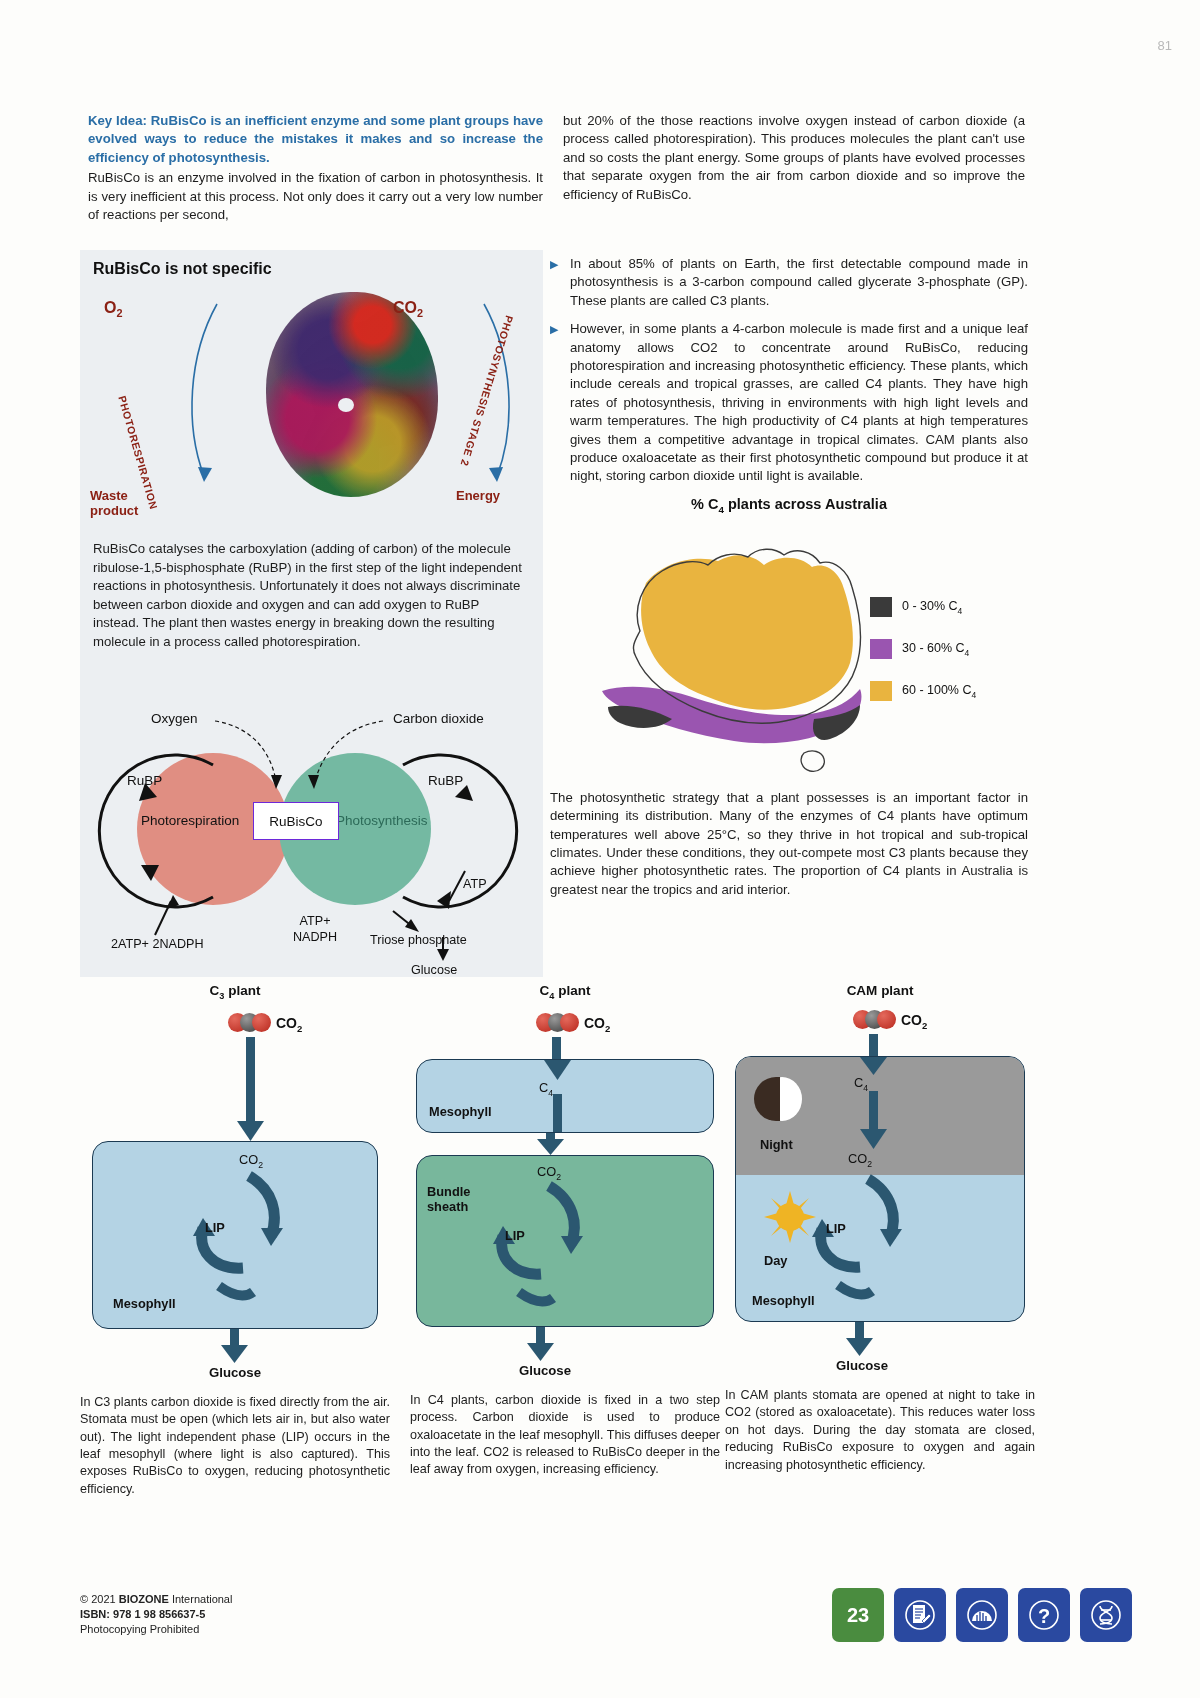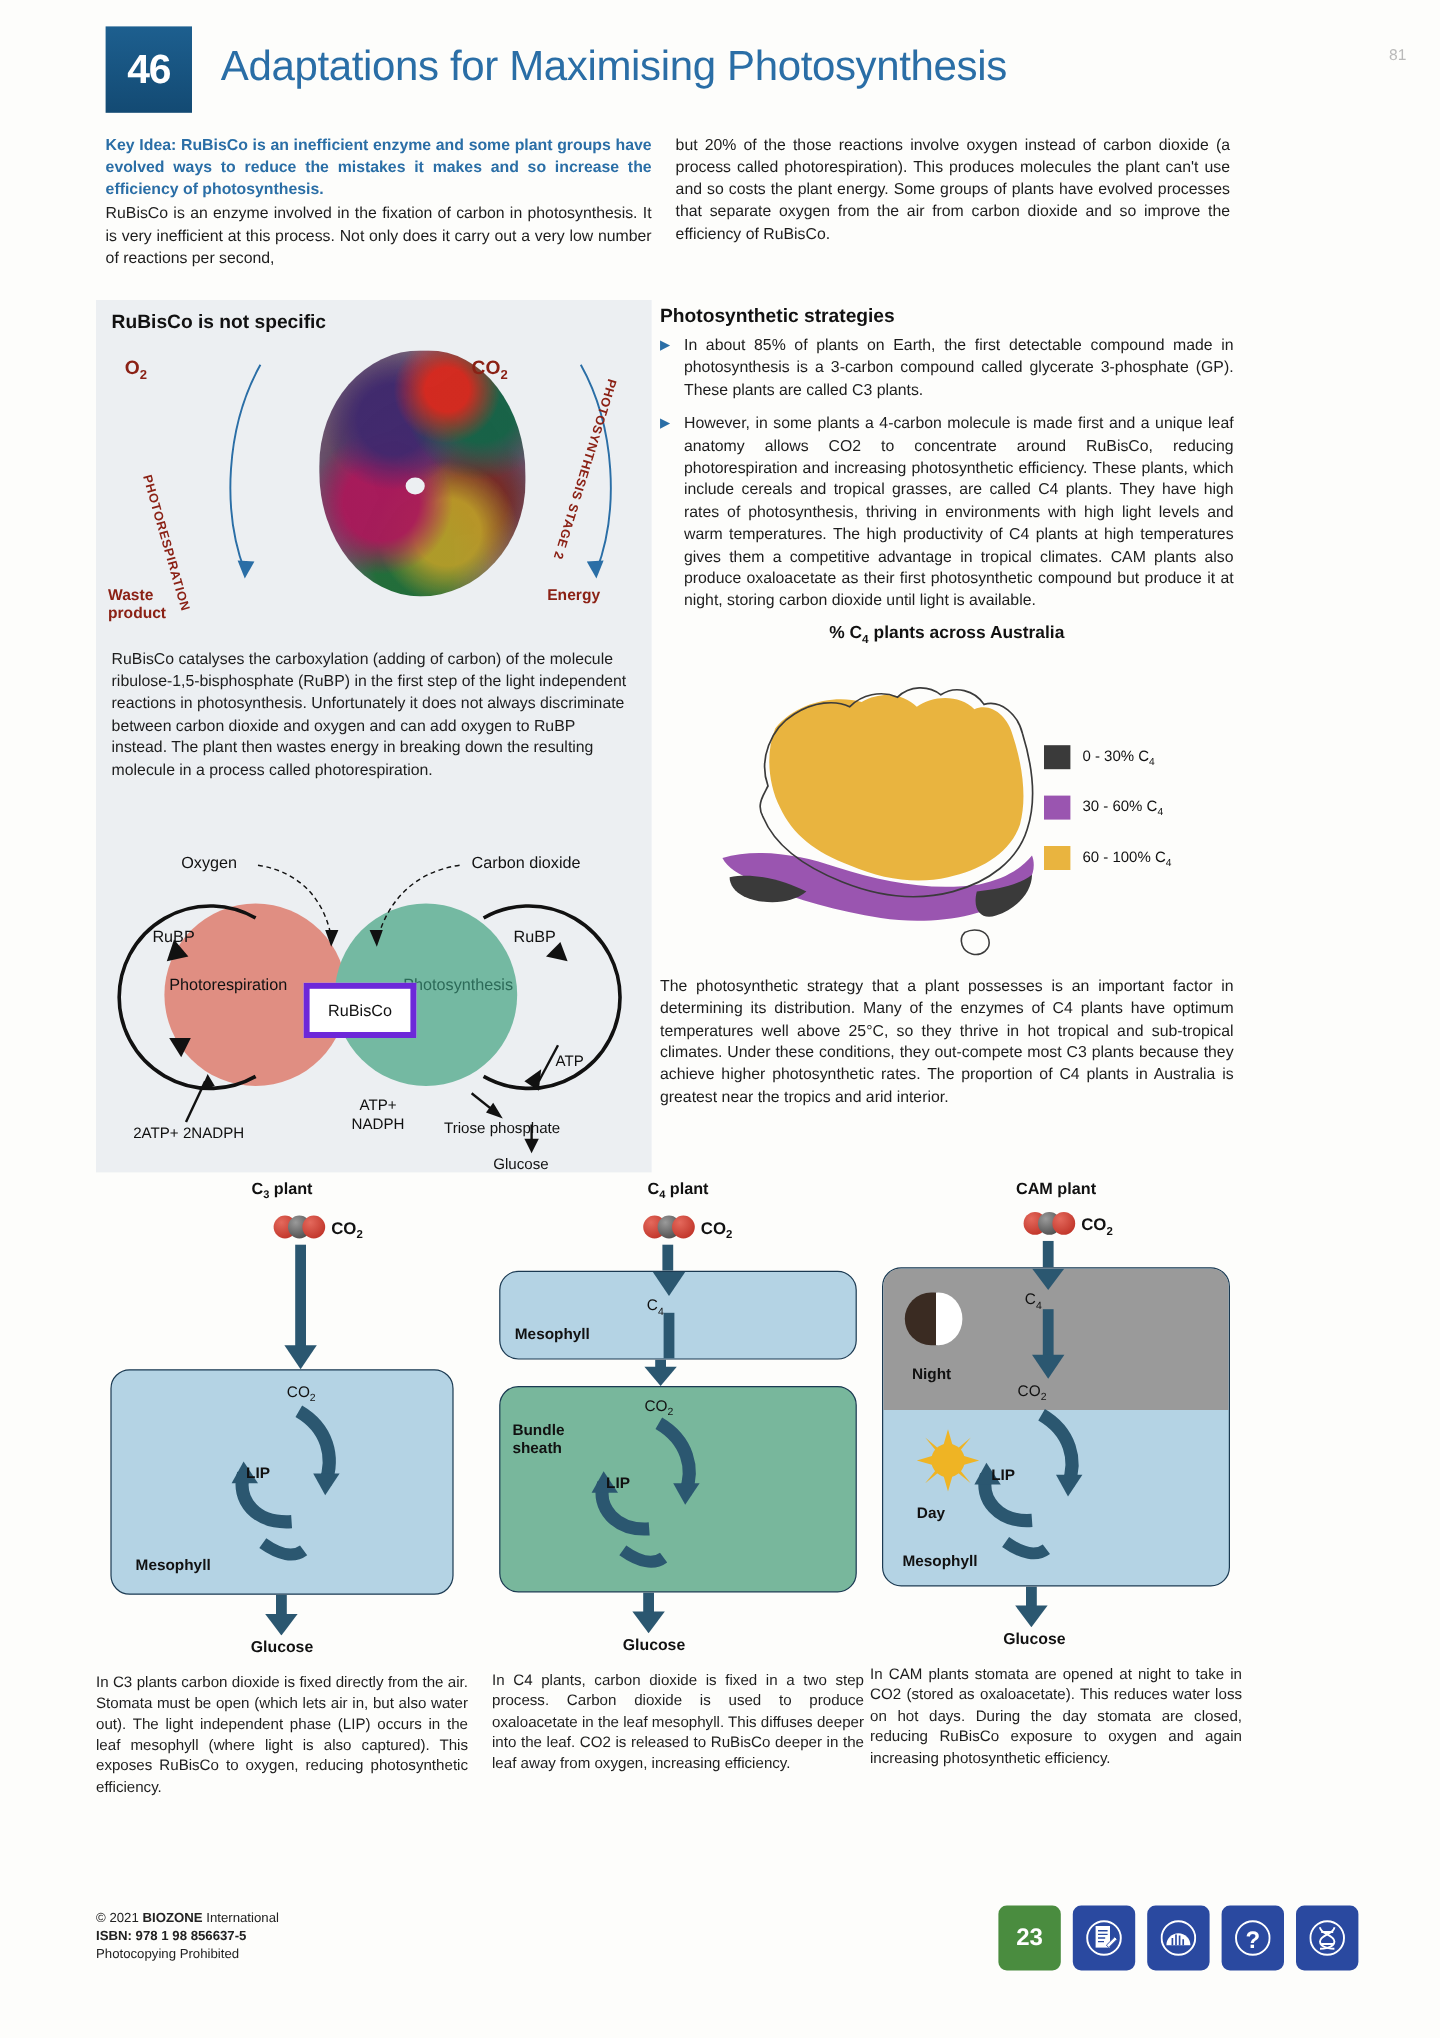--- a/index.html
+++ b/index.html
@@ -88,22 +88,22 @@
   .cyc{position:absolute;left:13px;top:455px;width:440px;height:262px;}
   .circ{
     position:absolute;width:152px;height:152px;border-radius:50%;
   }
   .circ-pink{left:44px;top:48px;background:#e08e82;}
   .circ-green{left:186px;top:48px;background:#74b9a2;}
   .circ-lbl{
     position:absolute;font-size:13.5px;color:#111;white-space:nowrap;
   }
   .rubisco-box{
-    position:absolute;left:160px;top:114px;width:84px;height:36px;
-    background:#fff;border:5px solid #6d28d9;
+    position:absolute;left:160px;top:97px;width:84px;height:36px;
+    background:#fff;border:1px solid #6d28d9;
     display:flex;align-items:center;justify-content:center;
     font-size:13.5px;color:#111;z-index:3;text-align:center;
   }
   .small-lbl{position:absolute;font-size:12.6px;color:#111;white-space:nowrap;}
   
   .sec-h{font-size:16px;font-weight:bold;color:#111;margin:0 0 6px 0;}
   .bullet-row{display:flex;gap:10px;margin-bottom:10px;}
   .tri{color:#2a6ea6;font-size:11px;line-height:18px;flex:0 0 10px;}
   .map-title{
     text-align:center;font-size:14.5px;font-weight:bold;color:#111;
@@ -155,24 +155,20 @@
   }
   .bdg-green{background:#4a8c3f;font-size:20px;font-weight:bold;}
   .bdg-blue{background:#2a49a0;}
   sub{font-size:.68em;}
 </style>
 </head>
 <body>
 
 <div class="page">
 
-  <div class="hdr">
-    <div class="num-badge">46</div>
-    <div class="hdr-title">Adaptations for Maximising Photosynthesis</div>
-  </div>
   <div class="folio">81</div>
 
   <div class="col-l">
     <div class="body-text">
       <span class="keyidea">Key Idea</span><span class="keyidea-body">: RuBisCo is an inefficient enzyme and some plant groups have evolved ways to reduce the mistakes it makes and so increase the efficiency of photosynthesis.</span>
     </div>
     <div class="body-text" style="margin-top:2px">RuBisCo is an enzyme involved in the fixation of carbon in photosynthesis. It is very inefficient at this process. Not only does it carry out a very low number of reactions per second,</div>
   </div>
 
   <div class="col-r">
@@ -252,21 +248,20 @@
       <div class="small-lbl" style="left:18px;top:232px">2ATP+ 2NADPH</div>
       <div class="small-lbl" style="left:200px;top:208px;line-height:16px;text-align:center;">
         <span>ATP+</span><br><span>NADPH</span>
       </div>
       <div class="small-lbl" style="left:277px;top:228px">Triose phosphate</div>
       <div class="small-lbl" style="left:318px;top:258px">Glucose</div>
     </div>
   </div>
 
   <div style="position:absolute;left:550px;top:255px;width:478px;">
-    <h3 class="sec-h">Photosynthetic strategies</h3>
 
     <div class="bullet-row">
       <span class="tri">▶</span>
       <span class="body-text">In about 85% of plants on Earth, the first detectable compound made in photosynthesis is a 3-carbon compound called glycerate 3-phosphate (GP). These plants are called C3 plants.</span>
     </div>
     <div class="bullet-row">
       <span class="tri">▶</span>
       <span class="body-text">However, in some plants a 4-carbon molecule is made first and a unique leaf anatomy allows CO2 to concentrate around RuBisCo, reducing photorespiration and increasing photosynthetic efficiency. These plants, which include cereals and tropical grasses, are called C4 plants. They have high rates of photosynthesis, thriving in environments with high light levels and warm temperatures. The high productivity of C4 plants at high temperatures gives them a competitive advantage in tropical climates. CAM plants also produce oxaloacetate as their first photosynthetic compound but produce it at night, storing carbon dioxide until light is available.</span>
     </div>
 

